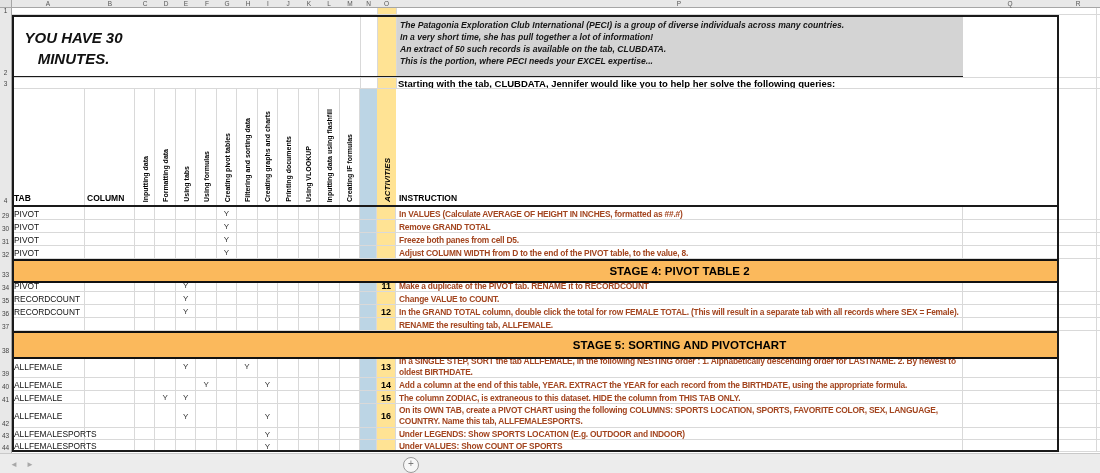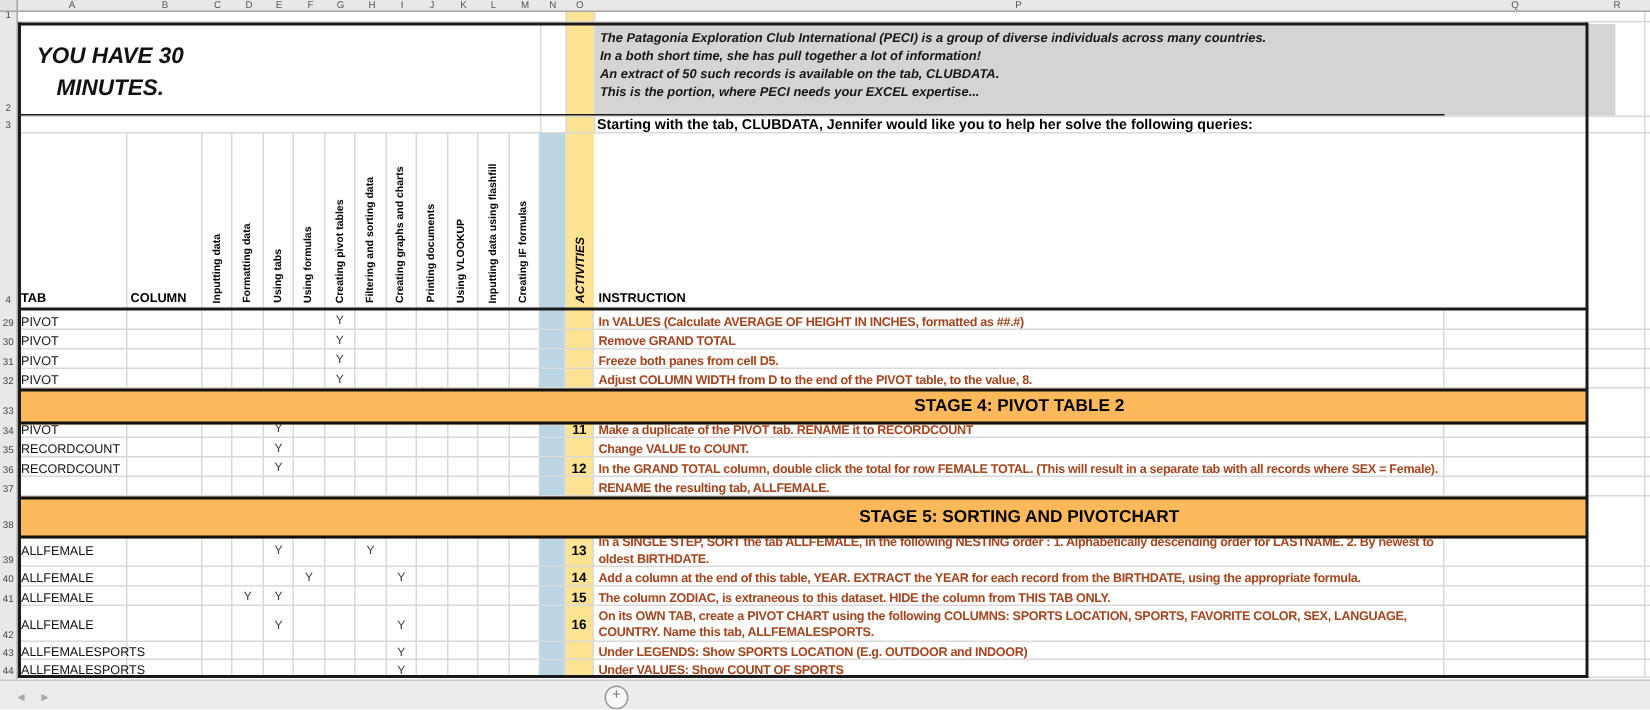--- a/index.html
+++ b/index.html
@@ -21,21 +21,21 @@
   .thick{background:#1a1a1a;z-index:30;}
   .colhead{left:0;top:0;width:1100px;height:8px;background:var(--hdr-bg);border-bottom:1px solid #a6a6a6;z-index:25;}
   .colletter{position:absolute;top:0;height:8px;line-height:8px;font-size:6.5px;color:#555;transform:translateX(-50%);}
   .gutter{left:0;top:8px;width:12px;height:445px;background:var(--hdr-bg);border-right:1px solid #a6a6a6;z-index:25;}
   .rownum{position:absolute;left:0;width:11px;height:9px;line-height:9px;font-size:6.5px;color:#444;text-align:center;}
   .corner{left:0;top:0;width:12px;height:8px;background:#e2e2e2;border-right:1px solid #a6a6a6;border-bottom:1px solid #a6a6a6;z-index:26;}
   .timer{left:12px;top:16px;width:123px;height:61px;background:#fff;font-weight:bold;font-style:italic;
          font-size:15px;line-height:21px;color:#111;text-align:center;padding-top:11px;z-index:5;}
   .skillsbox{left:135px;top:16px;width:225px;height:61px;background:var(--skills-blue);display:flex;
          align-items:center;justify-content:center;font-weight:bold;font-style:italic;font-size:8.5px;color:#111;text-align:center;z-index:5;}
-  .introbox{left:396px;top:16px;width:681px;height:61px;background:var(--intro-gray);padding:3px 0 0 4px;z-index:5;}
+  .introbox{left:396px;top:16px;width:567px;height:61px;background:var(--intro-gray);padding:3px 0 0 4px;z-index:5;}
   .introline{font-weight:bold;font-style:italic;font-size:8.6px;line-height:12.1px;color:#161616;white-space:nowrap;}
   .startline{left:398px;top:78px;width:690px;height:11px;font-weight:bold;font-size:9.5px;color:#000;white-space:nowrap;z-index:6;}
   .stripO{left:377px;top:8px;width:19px;height:444px;background:var(--activities-yellow);z-index:1;}
   .stripN{left:360px;top:88px;width:17px;height:364px;background:var(--strip-blue);z-index:1;}
   .hcell{position:absolute;top:88px;height:117px;box-sizing:border-box;z-index:6;}
   .hlabel{position:absolute;bottom:2px;left:2px;font-weight:bold;font-size:8.5px;color:#000;}
   .vtext{position:absolute;bottom:3px;left:50%;writing-mode:vertical-rl;transform:translateX(-50%) rotate(180deg);
          white-space:nowrap;font-weight:bold;font-size:7px;color:#000;}
   .activlabel{font-style:italic;font-size:8px;}
   .ycell{display:flex;align-items:center;justify-content:center;font-size:8px;color:#333;}
@@ -107,21 +107,21 @@
       <span class="rownum" style="top: 435px;">44</span>
     </div>
   <div class="abs corner"></div>
 
   <div class="abs stripO"></div>
   <div class="abs stripN"></div>
 
   <div class="cell timer">YOU HAVE 30 MINUTES.</div>
   <div class="cell introbox">
     <div class="introline">The Patagonia Exploration Club International (PECI) is a group of diverse individuals across many countries.</div>
-    <div class="introline">In a both short time, she has pull together a lot of information!</div>
+    <div class="introline">In a very short time, she has pull together a lot of information!</div>
     <div class="introline">An extract of 50 such records is available on the tab, CLUBDATA.</div>
     <div class="introline">This is the portion, where PECI needs your EXCEL expertise...</div>
   </div>
   <div class="cell startline">Starting with the tab, CLUBDATA, Jennifer would like you to help her solve the following queries:</div>
 
   <div class="hcell gl-r" style="left:12px;width:73px;">
     <span class="hlabel">TAB</span>
   </div>
   <div class="hcell gl-r" style="left:85px;width:50px;">
     <span class="hlabel">COLUMN</span>

